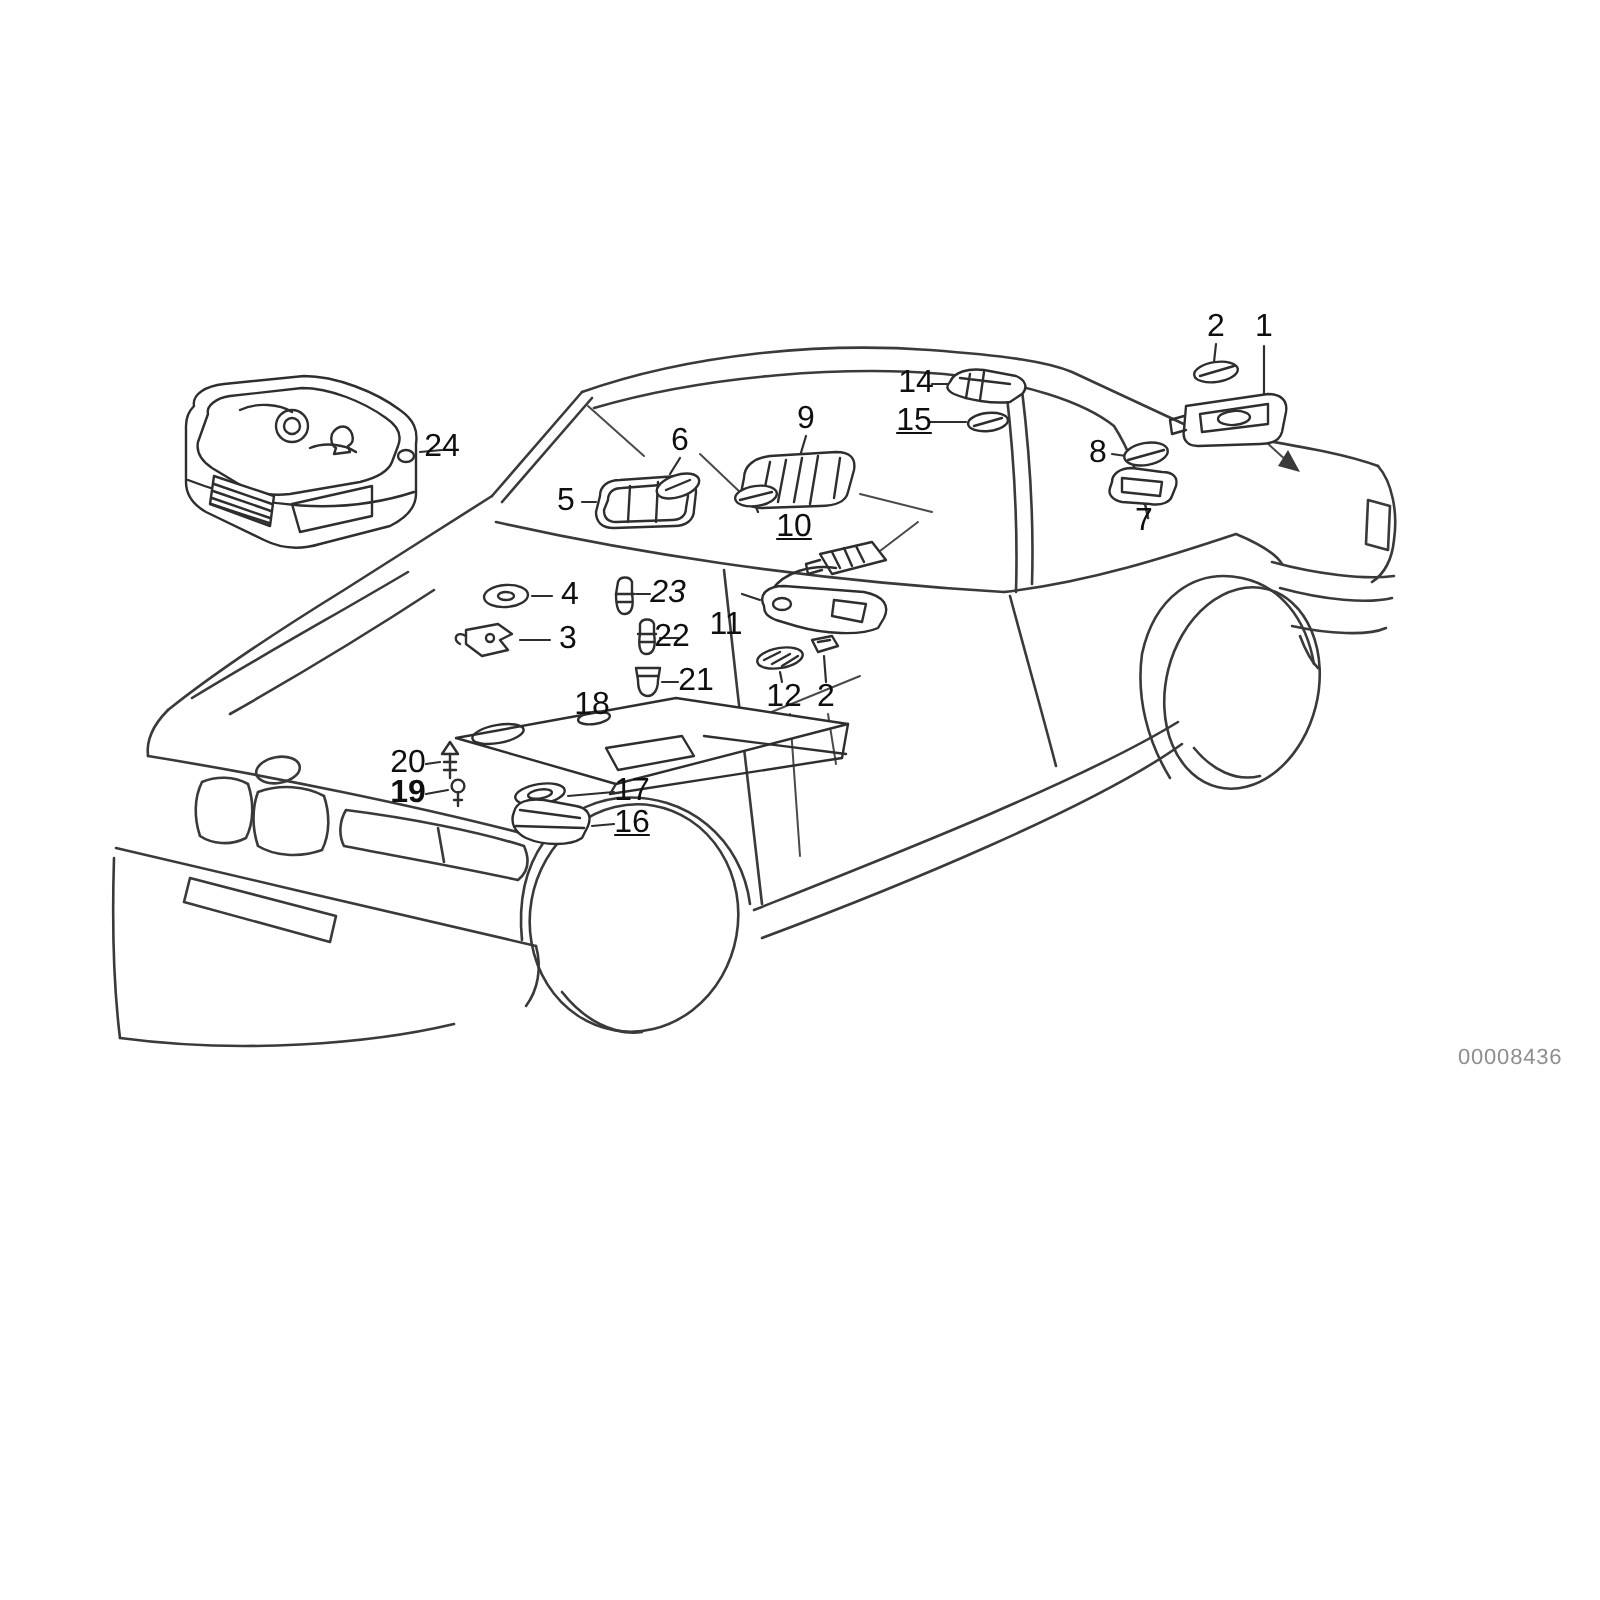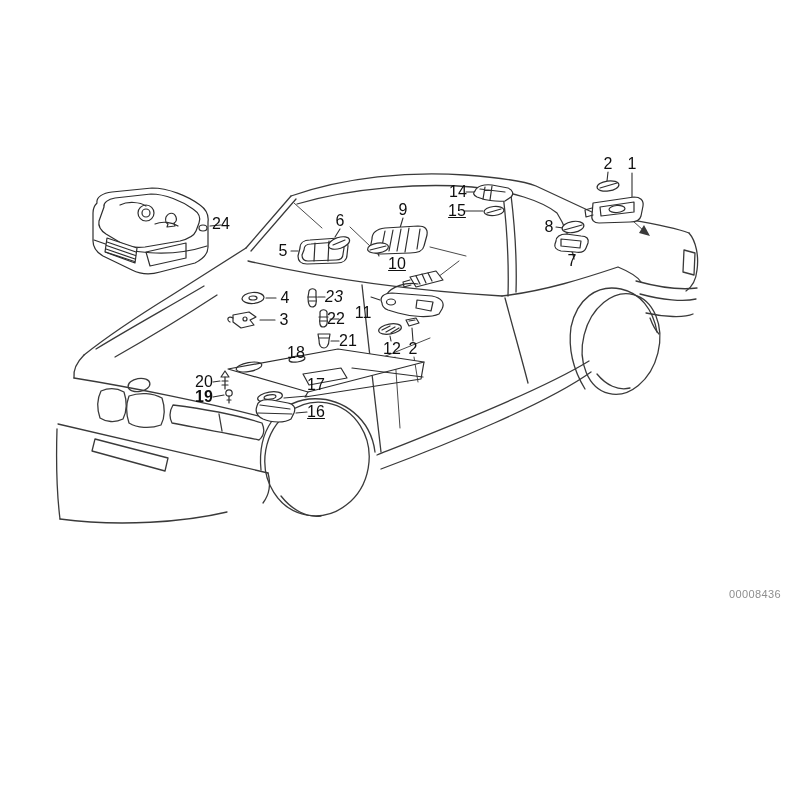--- a/index.html
+++ b/index.html
@@ -3,21 +3,21 @@
 <meta charset="utf-8">
 <style>
   html,body{margin:0;padding:0;}
   body{width:800px;height:800px;background:#ffffff;overflow:hidden;
        font-family:"Liberation Sans", sans-serif;position:relative;}
   #diagram{position:absolute;left:0;top:0;width:800px;height:620px;}
   #diagram svg{position:absolute;left:0;top:0;}
   .part-label{position:absolute;transform:translate(-50%,-50%);
 entry      font:bold 19px "Liberation Sans", sans-serif;color:#0f0f0f;
       white-space:nowrap;line-height:1;}
-  .diagram-code{position:absolute;left:698px;top:588px;
+  .diagram-code{position:absolute;left:698px;top:523px;
       font:11px "Liberation Sans", sans-serif;color:#8e8e8e;letter-spacing:.4px;padding-left:31px;}
   #footer{position:absolute;left:0;top:715px;width:800px;height:85px;}
 </style>
 </head>
 <body>
 
 <div id="diagram">
   <svg width="800" height="620" viewBox="0 0 800 620">
 
     <g stroke="#3a3a3a" stroke-width="1.3" fill="none" stroke-linecap="round" stroke-linejoin="round">
@@ -253,21 +253,21 @@
     <span class="part-label" style="left: 572px; top: 261px;">7</span>
     <span class="part-label" style="left: 549px; top: 227px;">8</span>
     <span class="part-label" style="left: 403px; top: 210px;">9</span>
     <span class="part-label" style="left: 397px; top: 264px; text-decoration: underline;">10</span>
     <span class="part-label" style="left: 363px; top: 313px;">11</span>
     <span class="part-label" style="left: 392px; top: 349px;">12</span>
     <span class="part-label" style="left: 413px; top: 349px;">2</span>
     <span class="part-label" style="left: 458px; top: 192px;">14</span>
     <span class="part-label" style="left: 457px; top: 211px; text-decoration: underline;">15</span>
     <span class="part-label" style="left: 316px; top: 412px; text-decoration: underline;">16</span>
-    <span class="part-label" style="left: 316px; top: 385px;">17</span>
+    <span class="part-label" style="left: 316px; top: 396px;">17</span>
     <span class="part-label" style="left: 296px; top: 353px;">18</span>
     <span class="part-label" style="left: 204px; top: 397px; font-weight: bold;">19</span>
     <span class="part-label" style="left: 204px; top: 382px;">20</span>
     <span class="part-label" style="left: 348px; top: 341px; text-align: right;">21</span>
     <span class="part-label" style="left: 336px; top: 319px;">22</span>
     <span class="part-label" style="left: 334px; top: 297px; font-style: italic;">23</span>
     <span class="part-label" style="left: 221px; top: 224px;">24</span>
   </div>
 
 <div id="footer">

